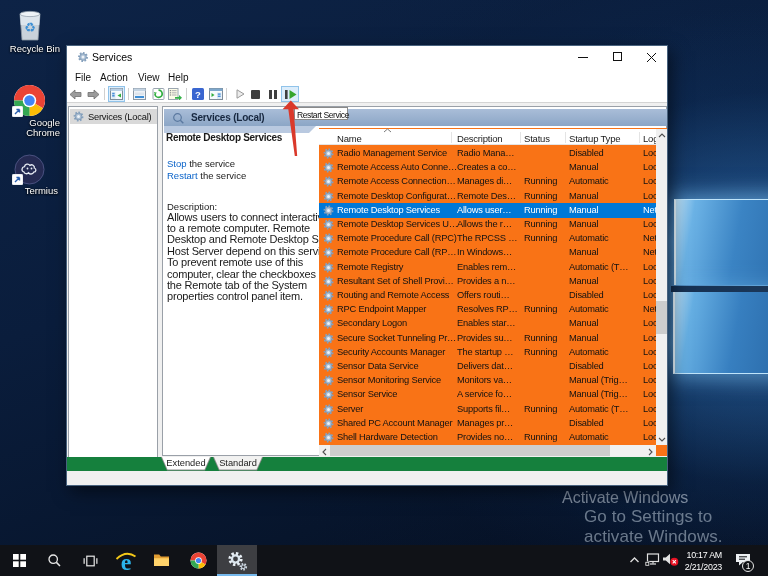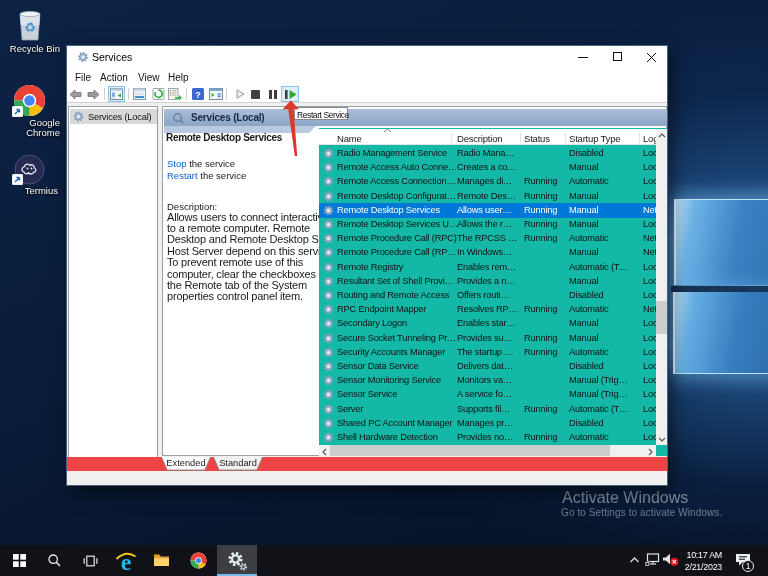--- a/index.html
+++ b/index.html
@@ -19,21 +19,21 @@
  background:linear-gradient(100deg,#bfe2f8 0%,#6cb3e6 16%,#3b84c4 55%,#2d6fae 100%);
  box-shadow:0 0 18px 5px rgba(120,190,240,.55);border-left:2px solid #e8f7ff;border-top:1px solid #bfe4fa}
 #pane2{left:673px;top:292px;width:111px;height:82px;
  background:linear-gradient(100deg,#b9def6 0%,#66afe3 16%,#377fc0 55%,#2a6aa8 100%);
  box-shadow:0 0 18px 5px rgba(120,190,240,.5);border-left:2px solid #e8f7ff;border-bottom:1px solid #bfe4fa}
 #pgap{left:671px;top:285.5px;width:97px;height:6px;background:rgba(9,28,56,.8)}
 
 .dlab{color:#fff;font-size:9.5px;text-align:right;text-shadow:0 1px 2px rgba(0,0,0,.9),0 0 2px rgba(0,0,0,.8);line-height:10px}
 
 #wm1{left:562px;top:489px;font-size:16px;color:rgba(206,217,230,.58)}
-#wm2{left:561px;top:506.5px;font-size:10px;letter-spacing:.1px;color:rgba(198,210,224,.52)}
+#wm2{left:584px;top:506.5px;font-size:17px;letter-spacing:.1px;color:rgba(198,210,224,.52)}
 
 #win{left:66px;top:45px;width:602px;height:441px;background:#f0f0f0;
  border:1px solid #48627e;box-shadow:4px 6px 16px rgba(0,0,0,.5)}
 #tbar{left:0;top:0;width:600px;height:22px;background:#fff}
 #ttl{left:25px;top:5px;font-size:10.5px;color:#000}
 #bmin{left:511px;top:11px;width:10px;height:1px;background:#111}
 #bmax{left:546px;top:6px;width:9px;height:9px;border:1px solid #111}
 #menu{left:0;top:22px;width:600px;height:18px;background:#fff;font-size:10px;color:#111}
 #menu span{position:absolute;top:4px}
 #tb{left:0;top:40px;width:600px;height:17px;background:#fff;border-bottom:1px solid #d4d4d4}
@@ -50,37 +50,37 @@
 #bant{left:1px;top:19px;width:152px;height:7px;background:#b9c9e0;clip-path:polygon(0 0,100% 0,calc(100% - 7px) 100%,0 100%)}
 
 .dp{color:#1a1a1a}
 #dpt{left:3px;top:24.5px;font-size:10px;font-weight:bold;letter-spacing:-.3px}
 #dpl1{left:4px;top:51px;font-size:9.5px}
 #dpl2{left:4px;top:62.5px;font-size:9.5px}
 .lk{color:#0a63c9;}
 #dpd{left:4px;top:94px;font-size:9.5px}
 #dpp{left:4px;top:104.5px;font-size:11px;letter-spacing:-.2px;line-height:11.4px;white-space:nowrap}
 
-#list{left:156px;top:21px;width:348px;height:328px;background:#14b8a6}
+#list{left:156px;top:21px;width:348px;height:328px;background:#f97316}
 #lhead{left:0;top:1px;width:337px;height:16px;background:#fff;border-bottom:1px solid #e4e4e4;font-size:9.5px;color:#1a1a1a}
 #lhead span{position:absolute;top:4px;letter-spacing:-.2px}
 #lhead .v{position:absolute;top:3px;width:1px;height:11px;background:#e4e4e4}
 .row{position:relative;height:14.21px;font-size:9.3px;letter-spacing:-.2px;color:#121212;white-space:nowrap}
 .row span{position:absolute;top:1.5px}
 .row.sel{background:#0078d7;color:#fff}
 .gi{position:absolute;left:4px;top:1.5px}
 .cn{left:18px}.cd{left:138px}.cs{left:205px}.ct{left:250px}.cl{left:324px}
 #rowbox{left:0;top:18.5px;width:348px;height:300px;overflow:hidden}
 
 #vsb{left:337px;top:1px;width:11px;height:316px;background:#f0f0f0}
 #vthumb{left:0px;top:172px;width:11px;height:33px;background:#cdcdcd}
 #hsb{left:0;top:317px;width:337px;height:11px;background:#f0f0f0}
 #hthumb{left:11px;top:0;width:280px;height:11px;background:#cdcdcd}
 
-#tabs{left:0;top:411px;width:600px;height:14px;background:#ef4444;font-size:9.3px;color:#222}
+#tabs{left:0;top:411px;width:600px;height:14px;background:#15803d;font-size:9.3px;color:#222}
 .tabo{position:absolute;top:0;height:13.5px;background:#8e8e8e;clip-path:polygon(0 0,100% 0,calc(100% - 6px) 100%,6px 100%)}
 .tabi{position:absolute;left:1px;top:0px;right:1px;height:12.5px;background:#fff;clip-path:polygon(0 0,100% 0,calc(100% - 5.5px) 100%,5.5px 100%);text-align:center;line-height:13px}
 .tabi.gray{background:#f2f2f1}
 
 #tip{left:294px;top:107px;width:54px;height:13px;background:#fff;border:1px solid #8a8a8a;z-index:30}
 #tip span{position:absolute;left:2px;top:1.5px;font-size:8.6px;letter-spacing:-.45px;color:#111;white-space:nowrap}
 #arrow{left:278px;top:98px;z-index:31}
 
 #task{left:0;top:545px;width:768px;height:31px;background:#101217}
 #task svg{position:absolute}

